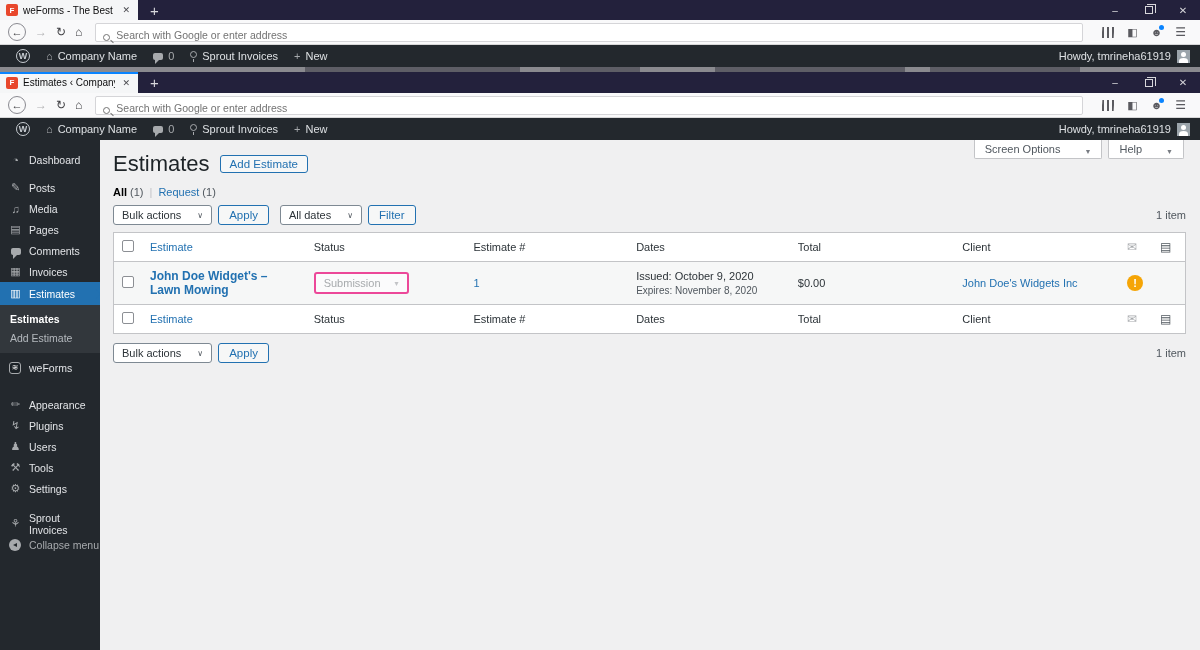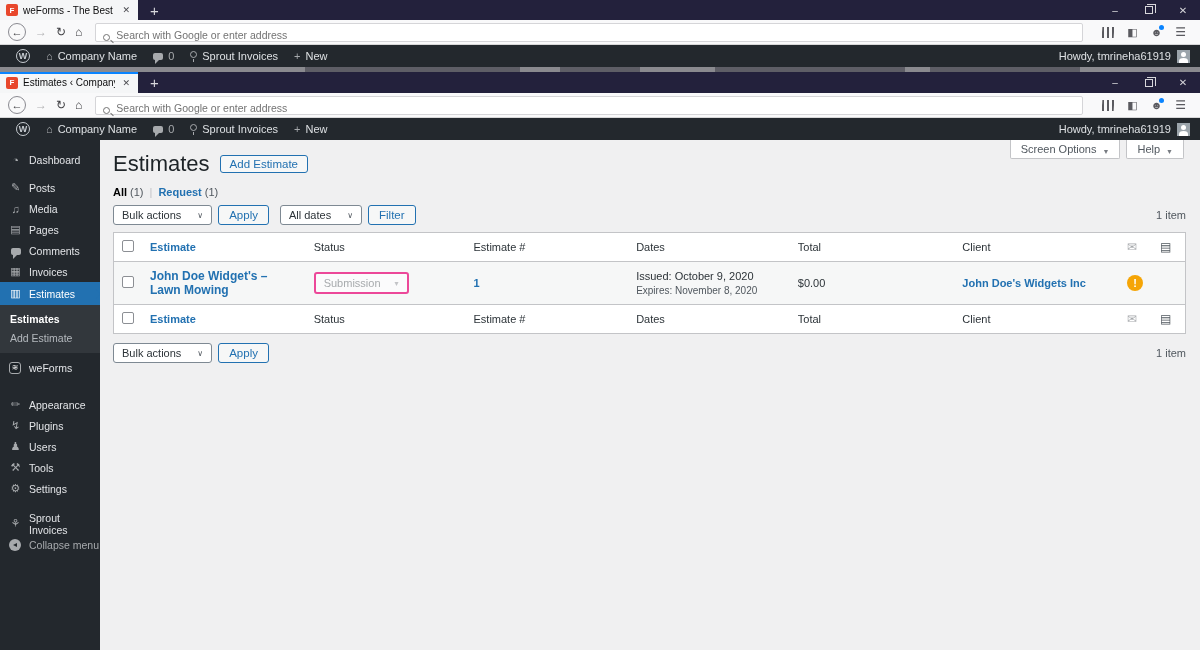--- a/index.html
+++ b/index.html
@@ -71,33 +71,33 @@
   .smi { height:19px; display:flex; align-items:center; padding-left:10px; color:#b4b9be; font-size:10.5px; }
   .smi.current { color:#fff; font-weight:bold; }
   .weforms-ico { width:12px; height:12px; background:#1b2126; border:1px solid #a7aaad; border-radius:3px; color:#fff; font-size:8px; display:flex; align-items:center; justify-content:center; flex:none; margin-right:1px; }
   .mi.sep-t { margin-top:14px; }
   .collapse-ico { width:12px; height:12px; border-radius:50%; background:#a7aaad; color:#23282d; font-size:8px; display:flex; align-items:center; justify-content:center; flex:none; margin-right:1px; }
   .mi.dim { color:#a7aaad; }
 
   .main { flex:1; position:relative; padding:0 14px 0 13px; background:#f0f0f1; }
 
   .screen-tabs { position:absolute; top:0; right:16px; display:flex; gap:6px; }
-  .screen-tab { background:#fff; border:1px solid #c3c4c7; border-top:none; border-radius:0 0 2px 2px; font-size:11px; color:#50575e; padding:3px 10px; display:flex; gap:6px; align-items:flex-end; }
+  .screen-tab { background:#fff; border:1px solid #c3c4c7; border-top:none; border-radius:0 0 2px 2px; font-size:11px; color:#50575e; padding:3px 10px; display:flex; gap:24px; align-items:flex-end; }
   .screen-tab .caret { font-size:7px; color:#787c82; }
 
   .title-row { padding-top:11px; display:flex; align-items:center; gap:10px; }
   h1.page-title { font-size:22px; font-weight:400; color:#1d2327; }
   .btn { background:#f6f7f7; border:1px solid #2271b1; color:#2271b1; border-radius:3px; font-size:11.5px; padding:3px 10px; font-family:inherit; }
   .btn.small { padding:2px 9px; }
 
   .views-row { margin-top:9px; display:flex; align-items:center; font-size:11px; }
   .views-row .bold { font-weight:bold; color:#000; }
   .views-row .cnt { color:#50575e; margin-left:3px; }
   .views-row .sep { color:#c3c4c7; margin:0 6px; }
-  a.blue { color:#2271b1; text-decoration:none;font-weight:bold; }
+  a.blue { color:#2271b1; text-decoration:none; }
   .search-box { margin-left:auto; display:flex; gap:6px; align-items:center; }
   .search-input { width:96px; height:21px; border:1px solid #8c8f94; border-radius:3px; background:#fff; font-family:inherit; font-size:11px; padding:0 4px; }
 
   .tablenav { margin-top:7px; display:flex; align-items:center; gap:6px; font-size:11px; }
   .wpselect { background:#fff; border:1px solid #7e8993; border-radius:3px; color:#2c3338; font-size:11px; padding:3px 8px; display:flex; align-items:center; gap:16px; }
   .wpselect .chev { font-size:8px; color:#50575e; }
   .item-count { margin-left:auto; font-size:11px; color:#50575e; }
 
   table.list { width:100%; margin-top:7px; border-collapse:separate; border-spacing:0; background:#fff; border:1px solid #c3c4c7; font-size:11px; }
   table.list th, table.list td { text-align:left; padding:7px 8px; vertical-align:middle; color:#2c3338; font-weight:normal;margin-left:36px; }

